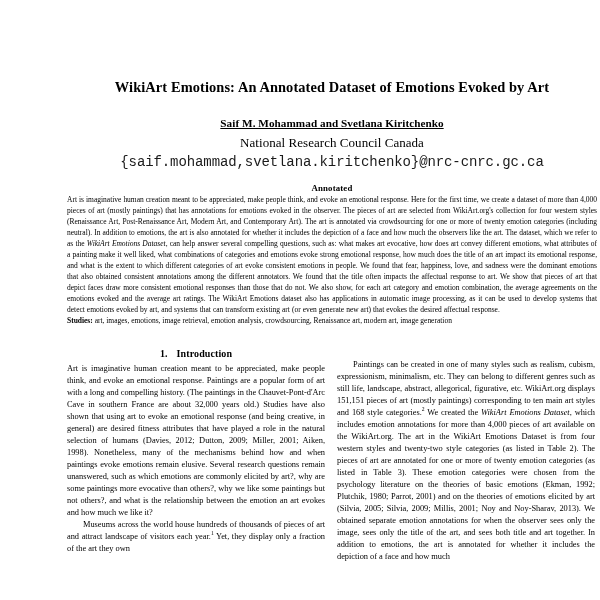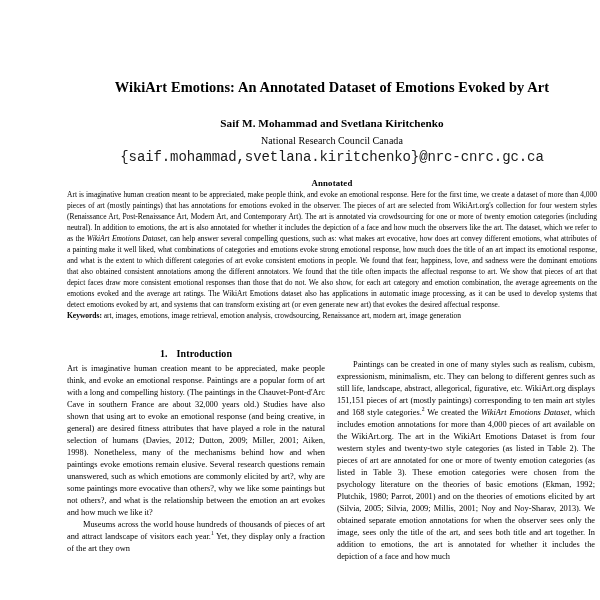--- a/index.html
+++ b/index.html
@@ -38,25 +38,26 @@
     font-weight: bold;
     letter-spacing: 0.1px;
     line-height: 1.25;
   }
   .authors {
     margin: 0;
     padding-top: 21px;
     font-size: 11.2px;
     font-weight: bold;
     letter-spacing: 0.05px;
+    text-decoration: underline;
   }
   .affiliation {
     margin: 0;
     padding-top: 6px;
-    font-size: 10px;
+    font-size: 13px;
     letter-spacing: 0.05px;
   }
   .email {
     margin: 0;
     padding-top: 3px;
     font-family: "Liberation Mono", "DejaVu Sans Mono", monospace;
     font-size: 14px;
     letter-spacing: -0.1px;
     color: #1a1a1a;
   }
@@ -141,21 +142,21 @@
   <div class="title-block">
     <h1 class="paper-title">WikiArt Emotions: An Annotated Dataset of Emotions Evoked by Art</h1>
     <div class="authors">Saif M. Mohammad and Svetlana Kiritchenko</div>
     <div class="affiliation">National Research Council Canada</div>
     <div class="email">{saif.mohammad,svetlana.kiritchenko}@nrc-cnrc.gc.ca</div>
   </div>
 
   <div class="abstract-wrap">
     <div class="abstract-heading">Annotated</div>
     <p class="abstract-body"><span>Art is imaginative human creation meant to be appreciated, make people think, and evoke an emotional response. Here for the first time, we create a dataset of more than 4,000 pieces of art (mostly paintings) that has annotations for emotions evoked in the observer. The pieces of art are selected from WikiArt.org's collection for four western styles (Renaissance Art, Post-Renaissance Art, Modern Art, and Contemporary Art). The art is annotated via crowdsourcing for one or more of twenty emotion categories (including neutral). In addition to emotions, the art is also annotated for whether it includes the depiction of a face and how much the observers like the art. The dataset, which we refer to as the </span><span class="ital">WikiArt Emotions Dataset</span><span>, can help answer several compelling questions, such as: what makes art evocative, how does art convey different emotions, what attributes of a painting make it well liked, what combinations of categories and emotions evoke strong emotional response, how much does the title of an art impact its emotional response, and what is the extent to which different categories of art evoke consistent emotions in people. We found that fear, happiness, love, and sadness were the dominant emotions that also obtained consistent annotations among the different annotators. We found that the title often impacts the affectual response to art. We show that pieces of art that depict faces draw more consistent emotional responses than those that do not. We also show, for each art category and emotion combination, the average agreements on the emotions evoked and the average art ratings. The WikiArt Emotions dataset also has applications in automatic image processing, as it can be used to develop systems that detect emotions evoked by art, and systems that can transform existing art (or even generate new art) that evokes the desired affectual response.</span></p>
-    <p class="keywords-line"><span class="kw-label">Keywords:</span><span> art, images, emotions, image retrieval, emotion analysis, crowdsourcing, Renaissance art, modern art, image generation</span></p>
+    <p class="keywords-line"><span class="kw-label">Studies:</span><span> art, images, emotions, image retrieval, emotion analysis, crowdsourcing, Renaissance art, modern art, image generation</span></p>
   </div>
 
   <div class="columns">
 
     <div class="col">
       <div class="section-heading"><span class="secnum">1.</span><span>Introduction</span></div>
       <p class="body-para no-indent"><span>Art is imaginative human creation meant to be appreciated, make people think, and evoke an emotional response. Paintings are a popular form of art with a long and compelling history. (The paintings in the Chauvet-Pont-d'Arc Cave in southern France are about 32,000 years old.) Studies have also shown that using art to evoke an emotional response (and being creative, in general) are desired fitness attributes that have played a role in the natural selection of humans (Davies, 2012; Dutton, 2009; Miller, 2001; Aiken, 1998). Nonetheless, many of the mechanisms behind how and when paintings evoke emotions remain elusive. Several research questions remain unanswered, such as which emotions are commonly elicited by art?, why are some paintings more evocative than others?, why we like some paintings but not others?, and what is the relationship between the emotion an art evokes and how much we like it?</span></p>
       <p class="body-para"><span>Museums across the world house hundreds of thousands of pieces of art and attract landscape of visitors each year.</span><sup>1</sup><span> Yet, they display only a fraction of the art they own</span></p>
     </div>
 

